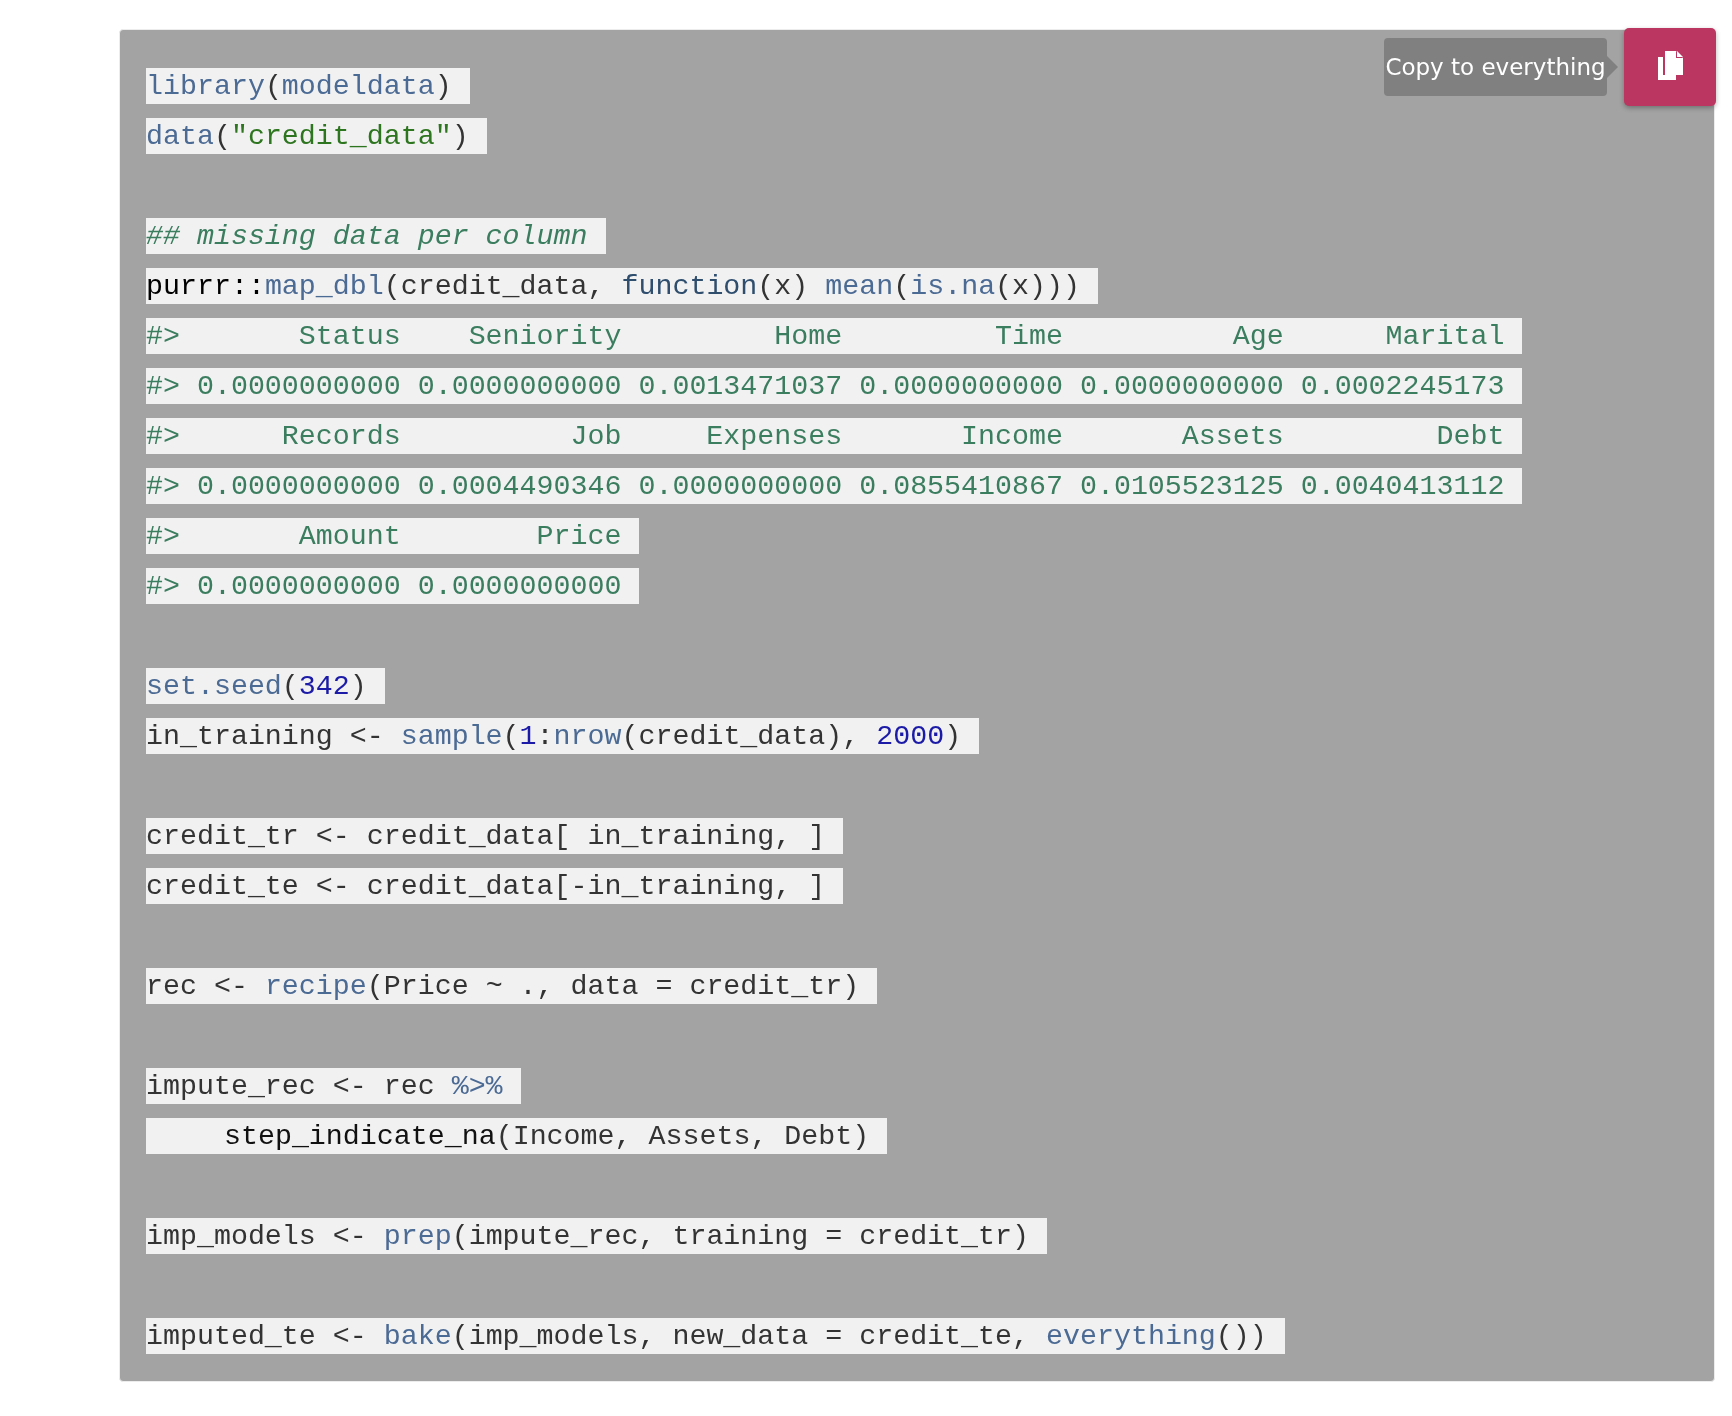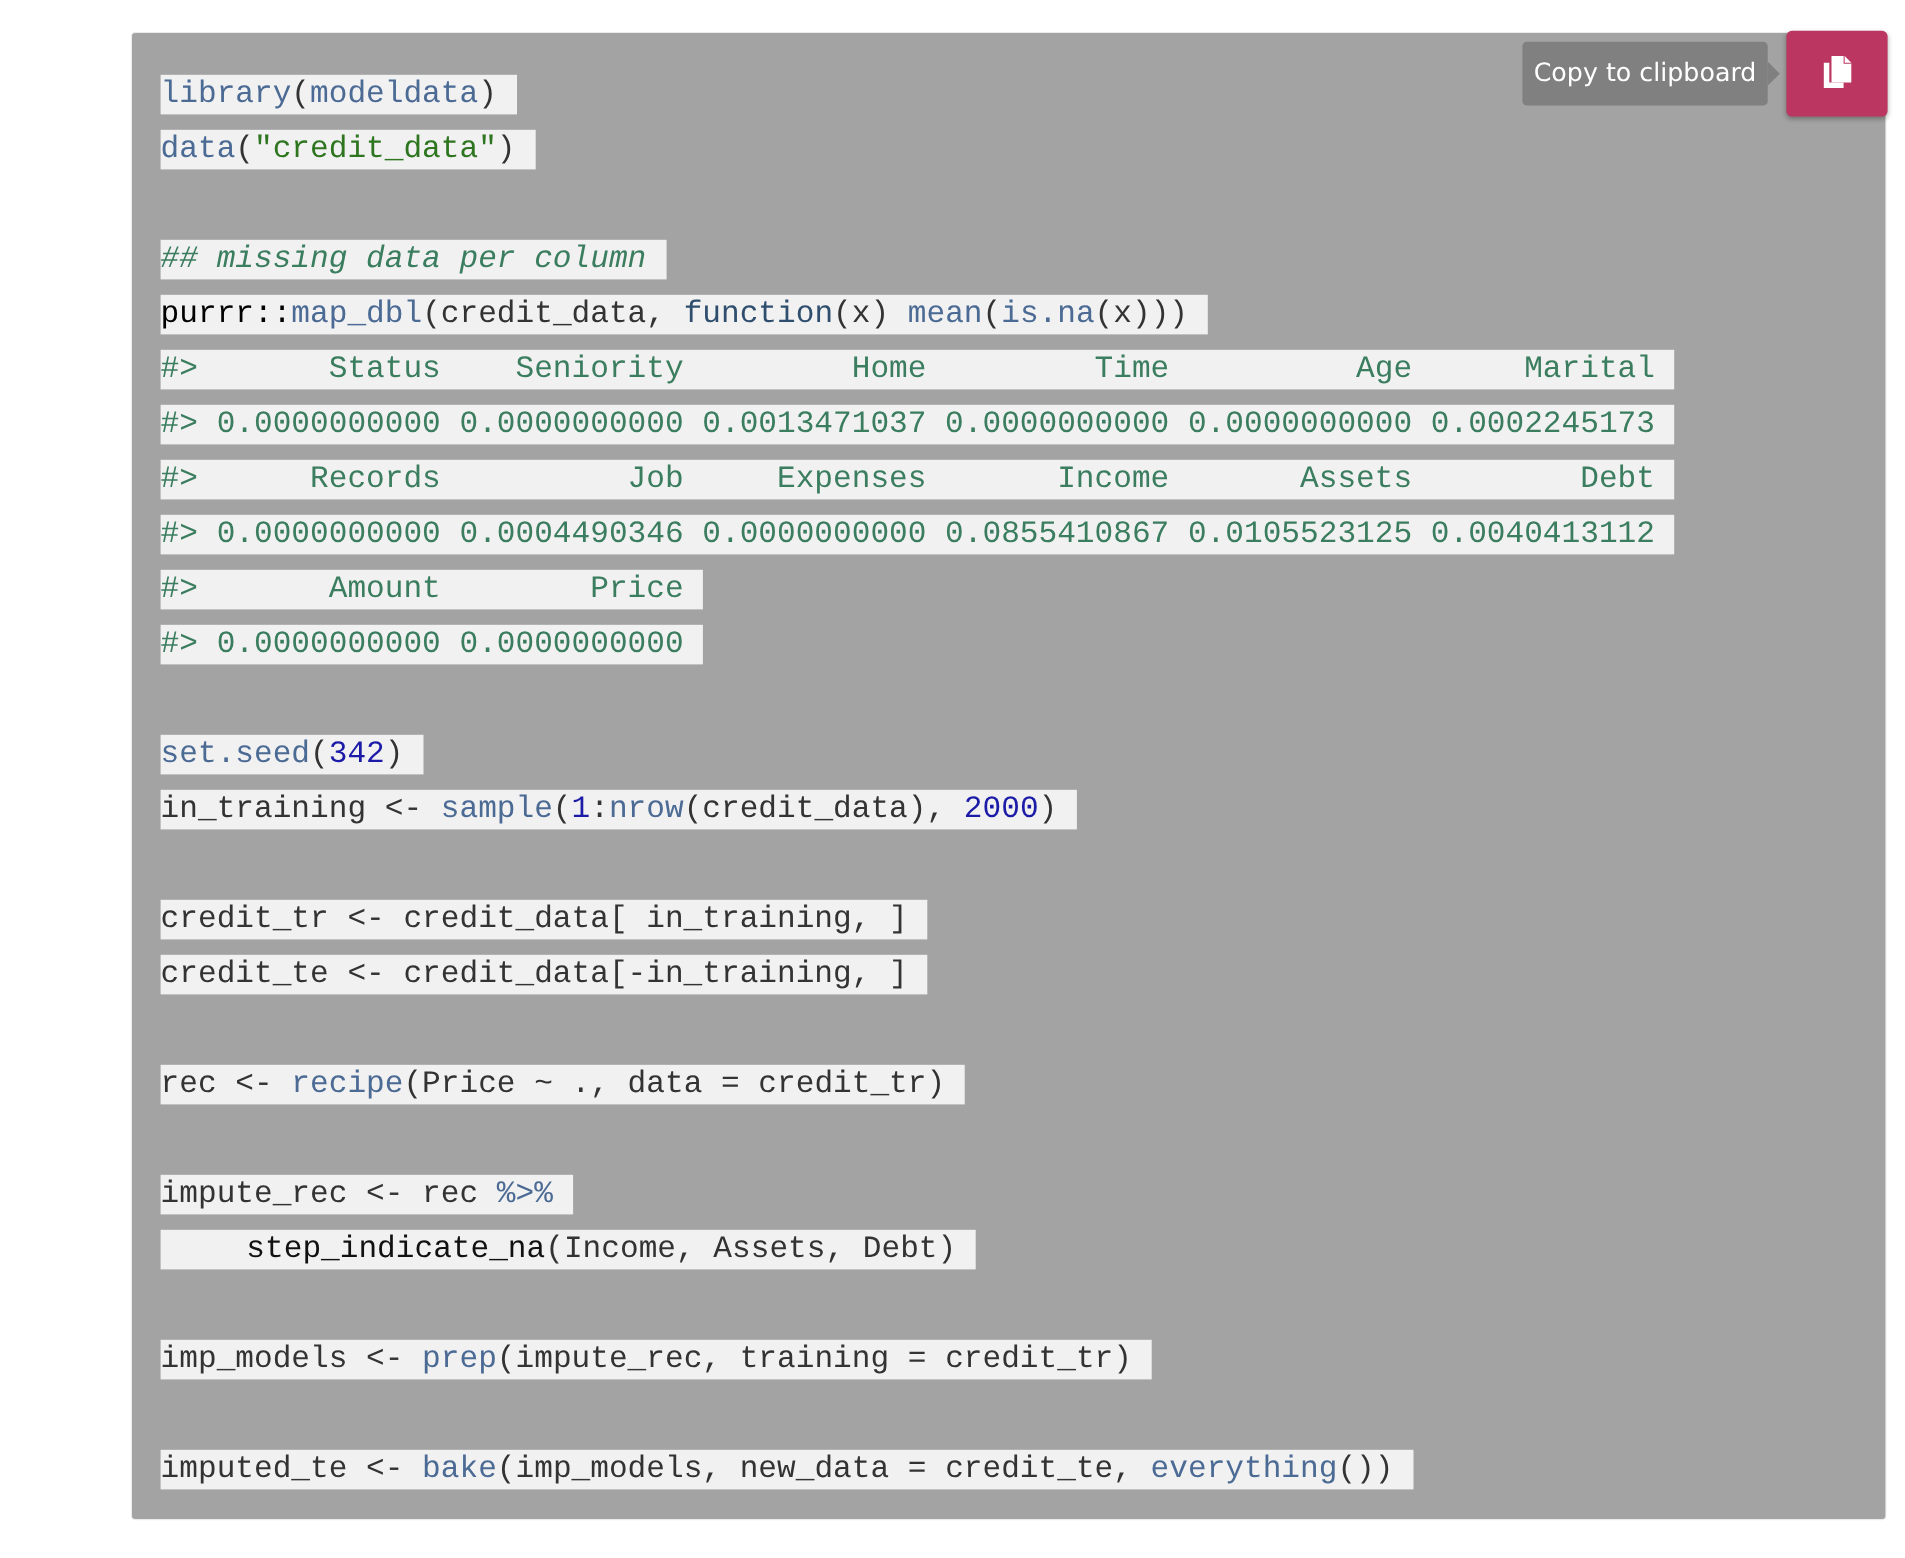--- a/index.html
+++ b/index.html
@@ -47,21 +47,21 @@
   }
 </style>
 </head>
 <body>
 
 <div class="code-box">
   <pre class="code" id="code"><div class="line"><span class="hl"><span class="tok-fn">library</span><span class="tok-plain">(</span><span class="tok-fn">modeldata</span><span class="tok-plain">)</span></span></div><div class="line"><span class="hl"><span class="tok-fn">data</span><span class="tok-plain">(</span><span class="tok-str">"credit_data"</span><span class="tok-plain">)</span></span></div><div class="line blank"><span class="hl"> </span></div><div class="line"><span class="hl"><span class="tok-com">## missing data per column</span></span></div><div class="line"><span class="hl"><span class="tok-ns">purrr::</span><span class="tok-fn">map_dbl</span><span class="tok-plain">(credit_data, </span><span class="tok-kw">function</span><span class="tok-plain">(x) </span><span class="tok-fn">mean</span><span class="tok-plain">(</span><span class="tok-fn">is.na</span><span class="tok-plain">(x)))</span></span></div><div class="line"><span class="hl"><span class="tok-out">#&gt;       Status    Seniority         Home         Time          Age      Marital</span></span></div><div class="line"><span class="hl"><span class="tok-out">#&gt; 0.0000000000 0.0000000000 0.0013471037 0.0000000000 0.0000000000 0.0002245173</span></span></div><div class="line"><span class="hl"><span class="tok-out">#&gt;      Records          Job     Expenses       Income       Assets         Debt</span></span></div><div class="line"><span class="hl"><span class="tok-out">#&gt; 0.0000000000 0.0004490346 0.0000000000 0.0855410867 0.0105523125 0.0040413112</span></span></div><div class="line"><span class="hl"><span class="tok-out">#&gt;       Amount        Price</span></span></div><div class="line"><span class="hl"><span class="tok-out">#&gt; 0.0000000000 0.0000000000</span></span></div><div class="line blank"><span class="hl"> </span></div><div class="line"><span class="hl"><span class="tok-fn">set.seed</span><span class="tok-plain">(</span><span class="tok-num">342</span><span class="tok-plain">)</span></span></div><div class="line"><span class="hl"><span class="tok-plain">in_training &lt;- </span><span class="tok-fn">sample</span><span class="tok-plain">(</span><span class="tok-num">1</span><span class="tok-plain">:</span><span class="tok-fn">nrow</span><span class="tok-plain">(credit_data), </span><span class="tok-num">2000</span><span class="tok-plain">)</span></span></div><div class="line blank"><span class="hl"> </span></div><div class="line"><span class="hl"><span class="tok-plain">credit_tr &lt;- credit_data[ in_training, ]</span></span></div><div class="line"><span class="hl"><span class="tok-plain">credit_te &lt;- credit_data[-in_training, ]</span></span></div><div class="line blank"><span class="hl"> </span></div><div class="line"><span class="hl"><span class="tok-plain">rec &lt;- </span><span class="tok-fn">recipe</span><span class="tok-plain">(Price ~ ., data = credit_tr)</span></span></div><div class="line blank"><span class="hl"> </span></div><div class="line"><span class="hl"><span class="tok-plain">impute_rec &lt;- rec </span><span class="tok-op">%&gt;%</span></span></div><div class="line"><span class="hl"><span class="tok-plain">  </span><span class="tok-black">step_indicate_na</span><span class="tok-plain">(Income, Assets, Debt)</span></span></div><div class="line blank"><span class="hl"> </span></div><div class="line"><span class="hl"><span class="tok-plain">imp_models &lt;- </span><span class="tok-fn">prep</span><span class="tok-plain">(impute_rec, training = credit_tr)</span></span></div><div class="line blank"><span class="hl"> </span></div><div class="line"><span class="hl"><span class="tok-plain">imputed_te &lt;- </span><span class="tok-fn">bake</span><span class="tok-plain">(imp_models, new_data = credit_te, </span><span class="tok-fn">everything</span><span class="tok-plain">())</span></span></div></pre>
 </div>
 
 <div class="tooltip">
-  <span>Copy to clipboard</span>
+  <span>Copy to everything</span>
 </div>
 
 <div class="copy-btn" title="Copy to clipboard">
   <span>
     <svg width="28" height="32" viewBox="0 0 28 32">
       <path d="M2 8 h5 v18 h13 v5 H2 z" fill="#ffffff"></path>
       <path d="M9 2 h11 l7 7 v17 H9 z" fill="#ffffff"></path>
       <path d="M20 2 v7 h7" fill="#bb3660"></path>
       <path d="M21 2 l6 6 h-6 z" fill="#ffffff"></path>
     </svg>

